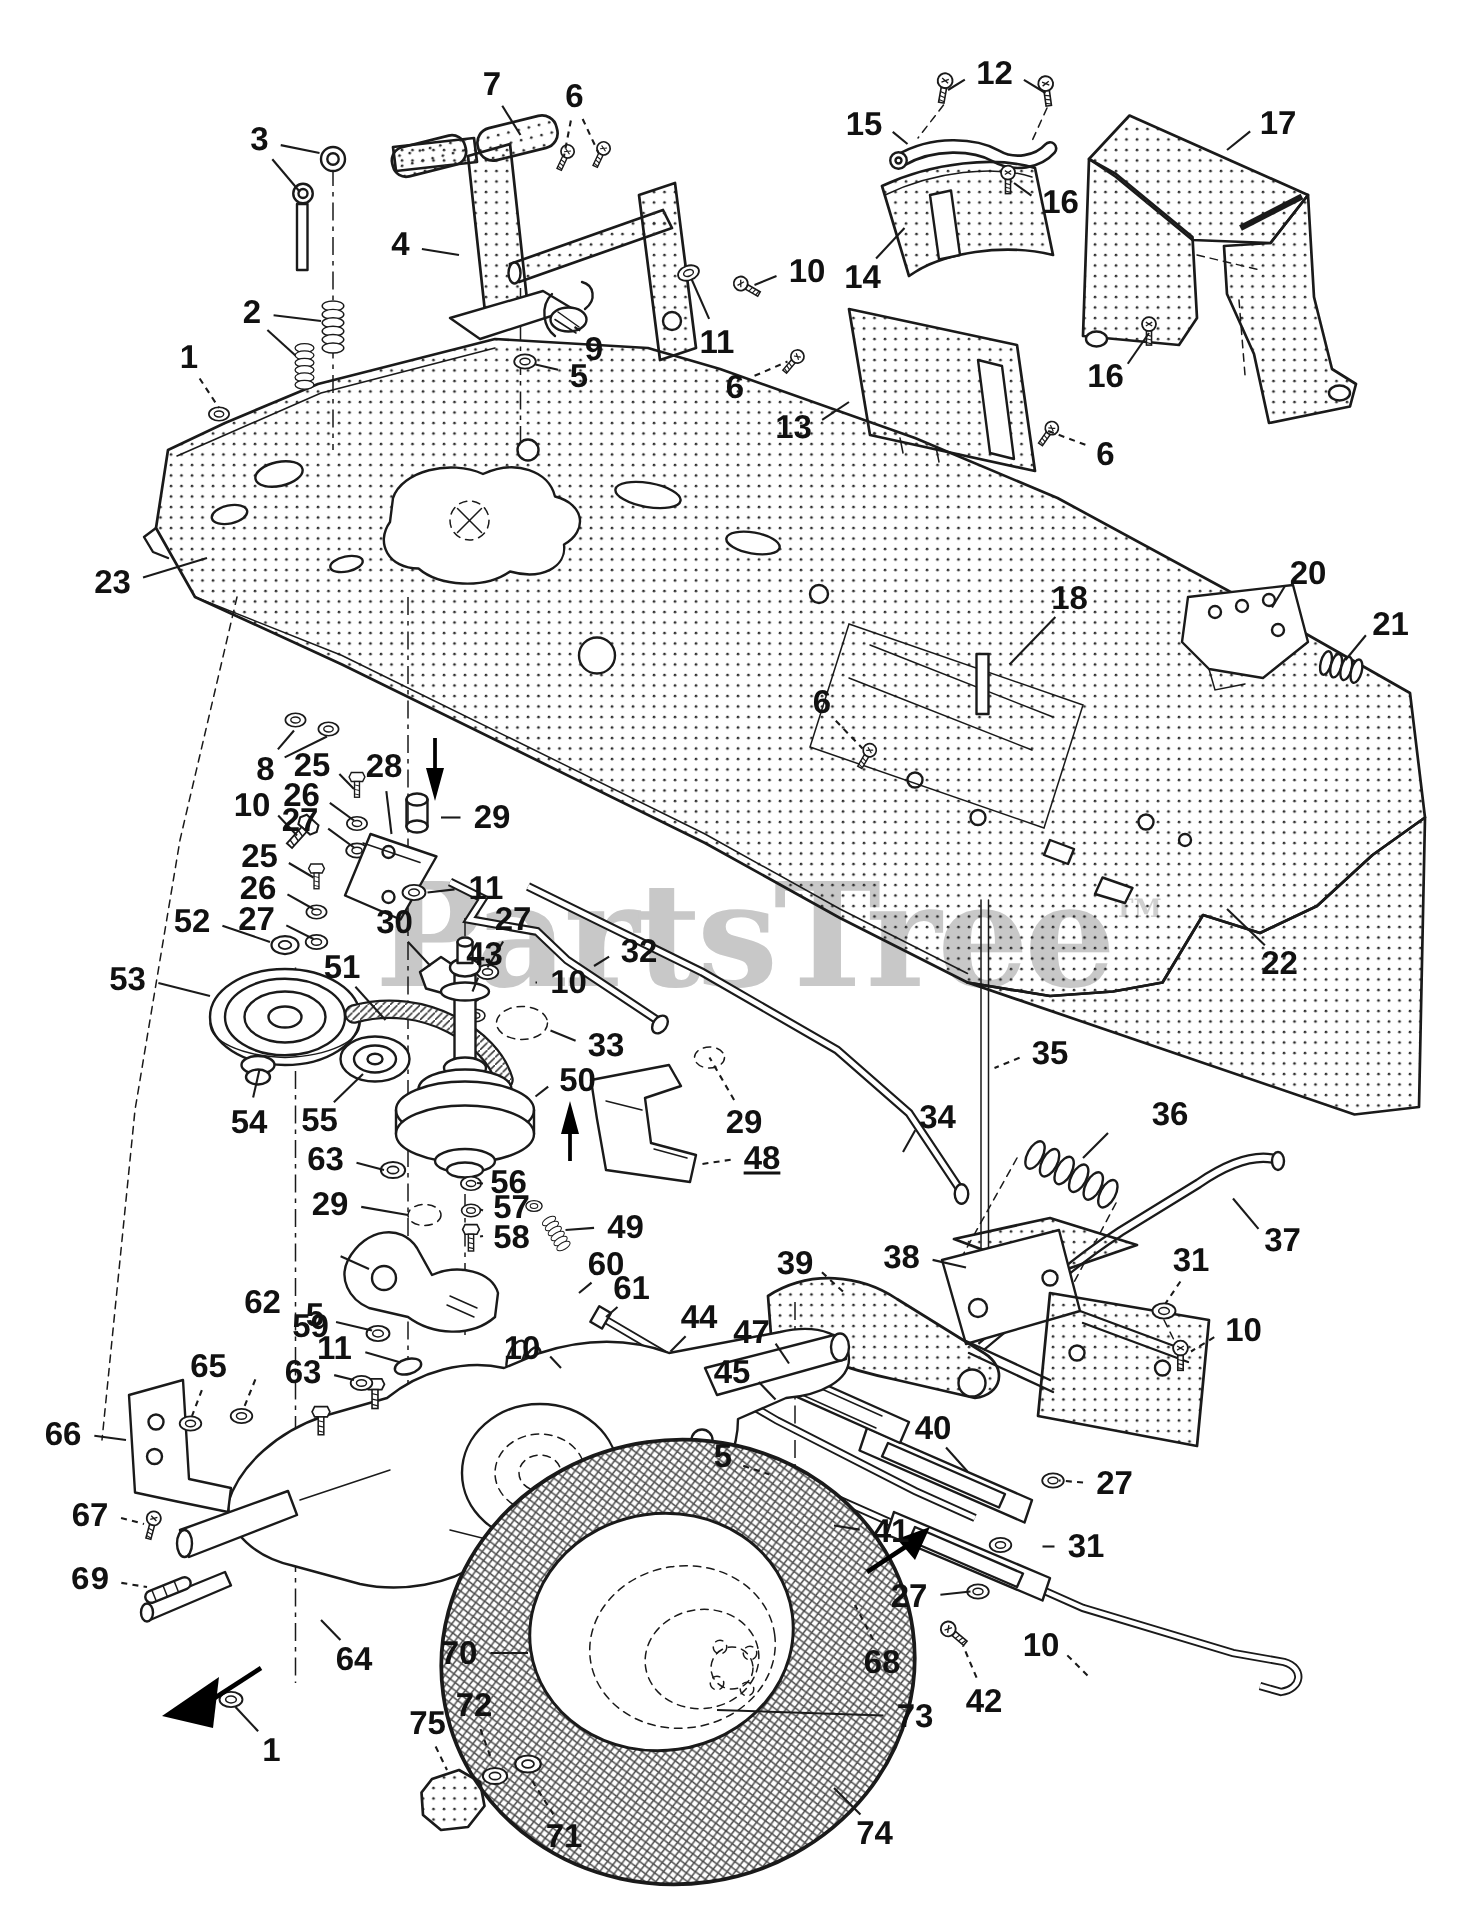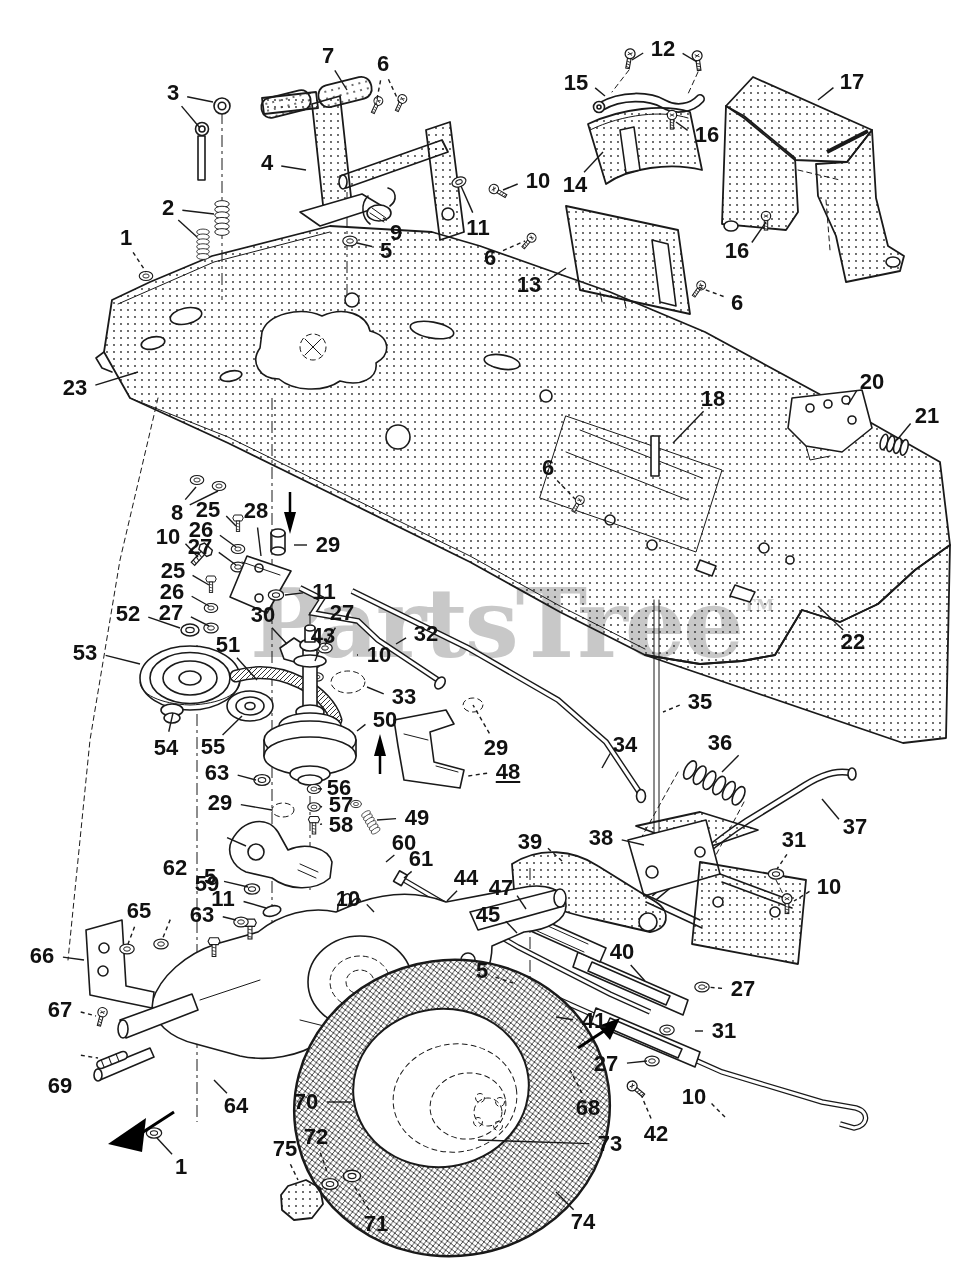--- a/index.html
+++ b/index.html
@@ -557,21 +557,21 @@
       <div class="callout" style="left: 426px; top: 634px;">32</div>
       <div class="callout" style="left: 85px; top: 653px;">53</div>
       <div class="callout" style="left: 228px; top: 645px;">51</div>
       <div class="callout" style="left: 379px; top: 655px;">10</div>
       <div class="callout" style="left: 853px; top: 642px;">22</div>
       <div class="callout" style="left: 404px; top: 697px;">33</div>
       <div class="callout" style="left: 496px; top: 748px;">29</div>
       <div class="callout" style="left: 700px; top: 702px;">35</div>
       <div class="callout" style="left: 385px; top: 720px;">50</div>
       <div class="callout" style="left: 625px; top: 745px;">34</div>
-      <div class="callout" style="left: 720px; top: 743px;">36</div>
+      <div class="callout" style="left: 780px; top: 743px;">36</div>
       <div class="callout" style="left: 166px; top: 748px;">54</div>
       <div class="callout" style="left: 213px; top: 747px;">55</div>
       <div class="callout" style="left: 508px; top: 772px; text-decoration: underline;">48</div>
       <div class="callout" style="left: 217px; top: 773px;">63</div>
       <div class="callout" style="left: 339px; top: 788px;">56</div>
       <div class="callout" style="left: 220px; top: 803px;">29</div>
       <div class="callout" style="left: 341px; top: 805px;">57</div>
       <div class="callout" style="left: 341px; top: 825px;">58</div>
       <div class="callout" style="left: 207px; top: 884px;">59</div>
       <div class="callout" style="left: 855px; top: 827px;">37</div>
@@ -591,21 +591,21 @@
       <div class="callout" style="left: 223px; top: 899px;">11</div>
       <div class="callout" style="left: 202px; top: 915px;">63</div>
       <div class="callout" style="left: 348px; top: 899px;">10</div>
       <div class="callout" style="left: 42px; top: 956px;">66</div>
       <div class="callout" style="left: 622px; top: 952px;">40</div>
       <div class="callout" style="left: 482px; top: 971px;">5</div>
       <div class="callout" style="left: 743px; top: 989px;">27</div>
       <div class="callout" style="left: 60px; top: 1010px;">67</div>
       <div class="callout" style="left: 594px; top: 1021px;">41</div>
       <div class="callout" style="left: 724px; top: 1031px;">31</div>
-      <div class="callout" style="left: 60px; top: 1086px;">69</div>
+      <div class="callout" style="left: 60px; top: 1054px; font-family: Liberation Mono, monospace;">69</div>
       <div class="callout" style="left: 606px; top: 1064px;">27</div>
       <div class="callout" style="left: 694px; top: 1097px;">10</div>
       <div class="callout" style="left: 588px; top: 1108px;">68</div>
       <div class="callout" style="left: 306px; top: 1102px;">70</div>
       <div class="callout" style="left: 236px; top: 1106px;">64</div>
       <div class="callout" style="left: 656px; top: 1134px;">42</div>
       <div class="callout" style="left: 610px; top: 1144px;">73</div>
       <div class="callout" style="left: 285px; top: 1149px;">75</div>
       <div class="callout" style="left: 316px; top: 1137px;">72</div>
       <div class="callout" style="left: 181px; top: 1167px;">1</div>

